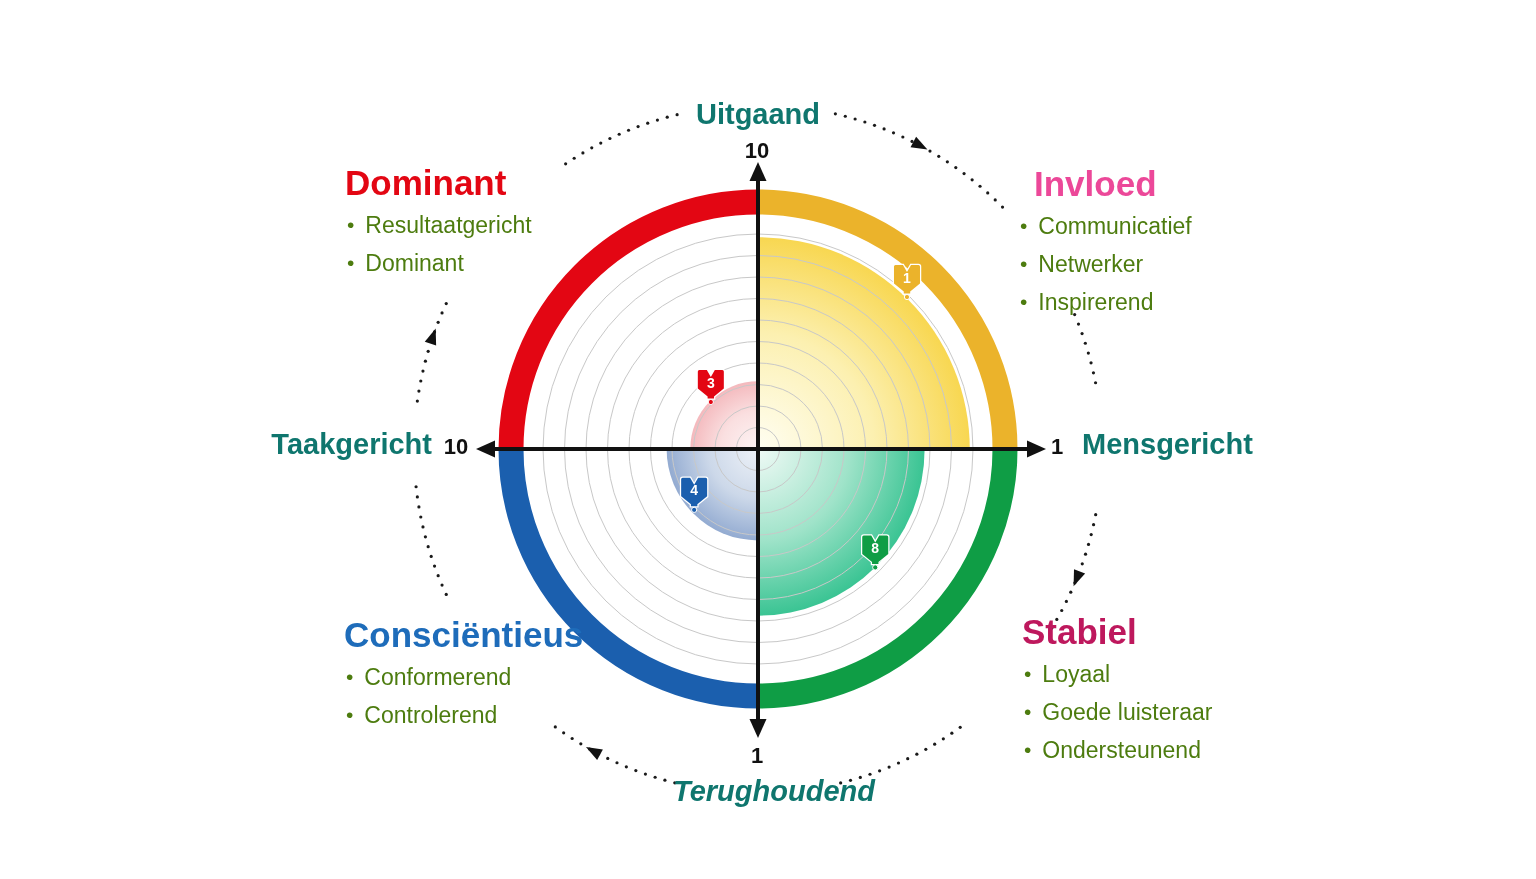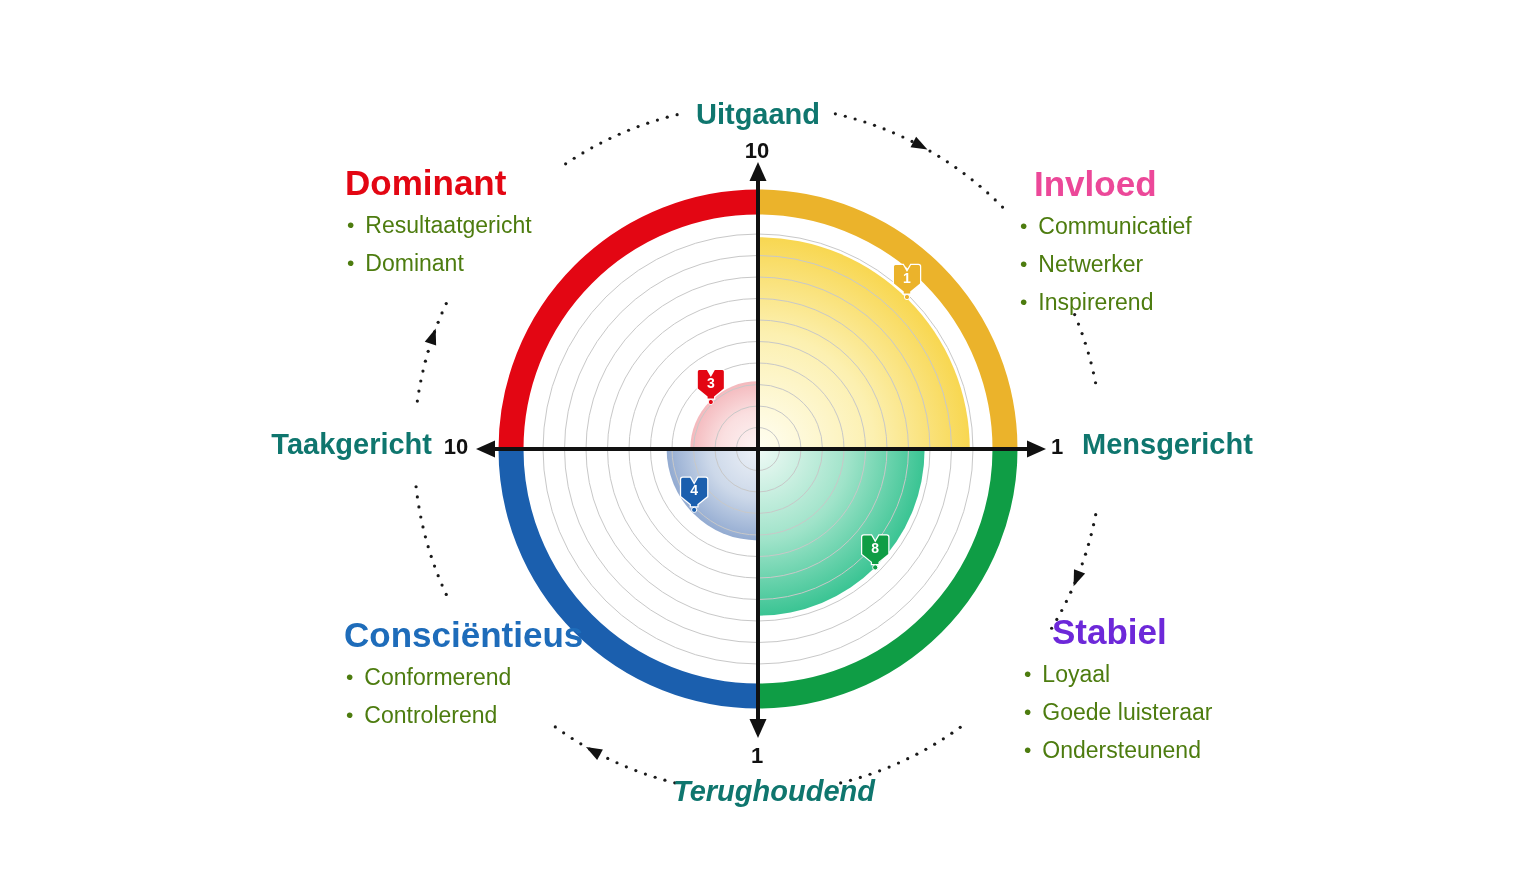--- a/index.html
+++ b/index.html
@@ -234,21 +234,21 @@
 
   <div class="corner" style="left:344px;top:618px;">
     <h2 class="q-title" style="color: rgb(30, 108, 186);">Consciëntieus</h2>
     <ul>
       <li><span class="blt">•</span><span>Conformerend</span></li>
       <li><span class="blt">•</span><span>Controlerend</span></li>
     </ul>
   </div>
 
   <div class="corner" style="left:1022px;top:615px;">
-    <h2 class="q-title" style="color: #6d28d9; margin-left: 30px;">Stabiel</h2>
+    <h2 class="q-title" style="color: #be185d;">Stabiel</h2>
     <ul>
       <li><span class="blt">•</span><span>Loyaal</span></li>
       <li><span class="blt">•</span><span>Goede luisteraar</span></li>
       <li><span class="blt">•</span><span>Ondersteunend</span></li>
     </ul>
   </div>
 
 </div>
 
 </body></html>

